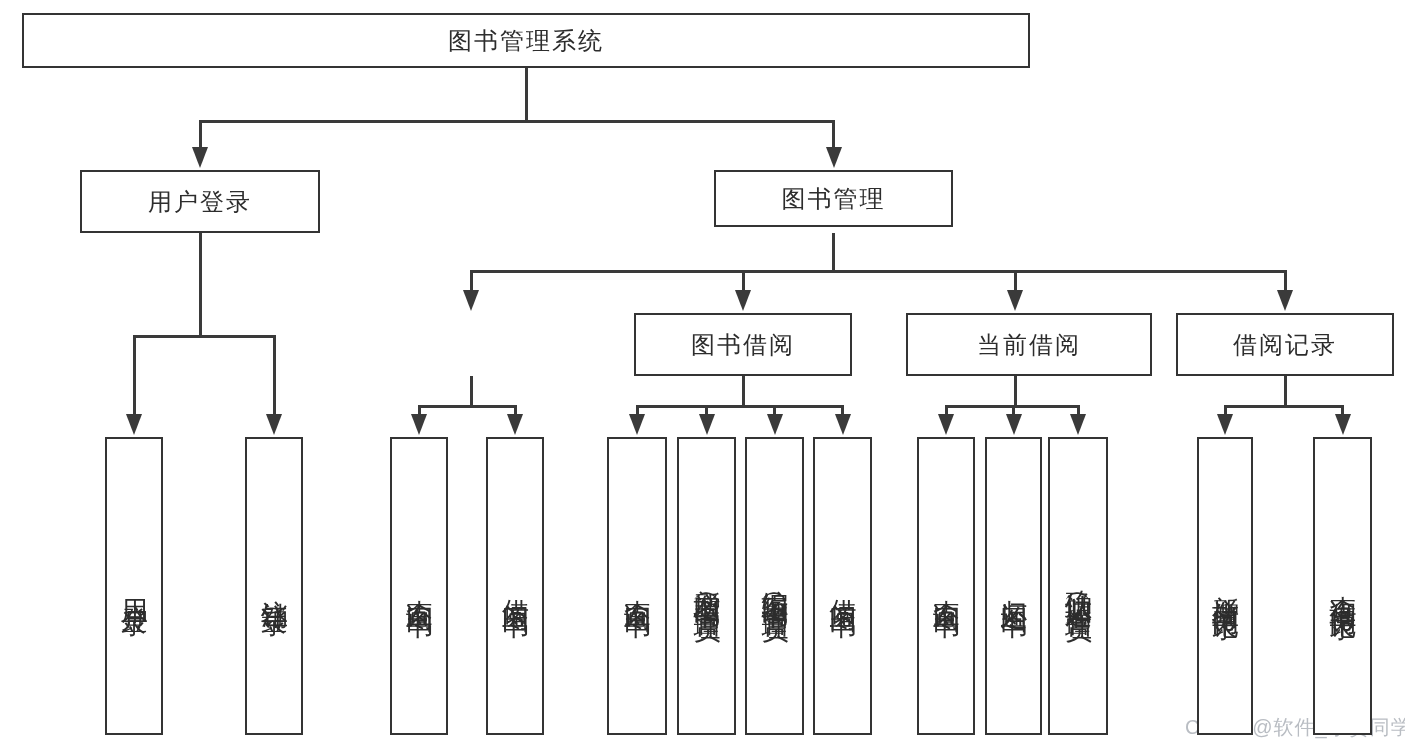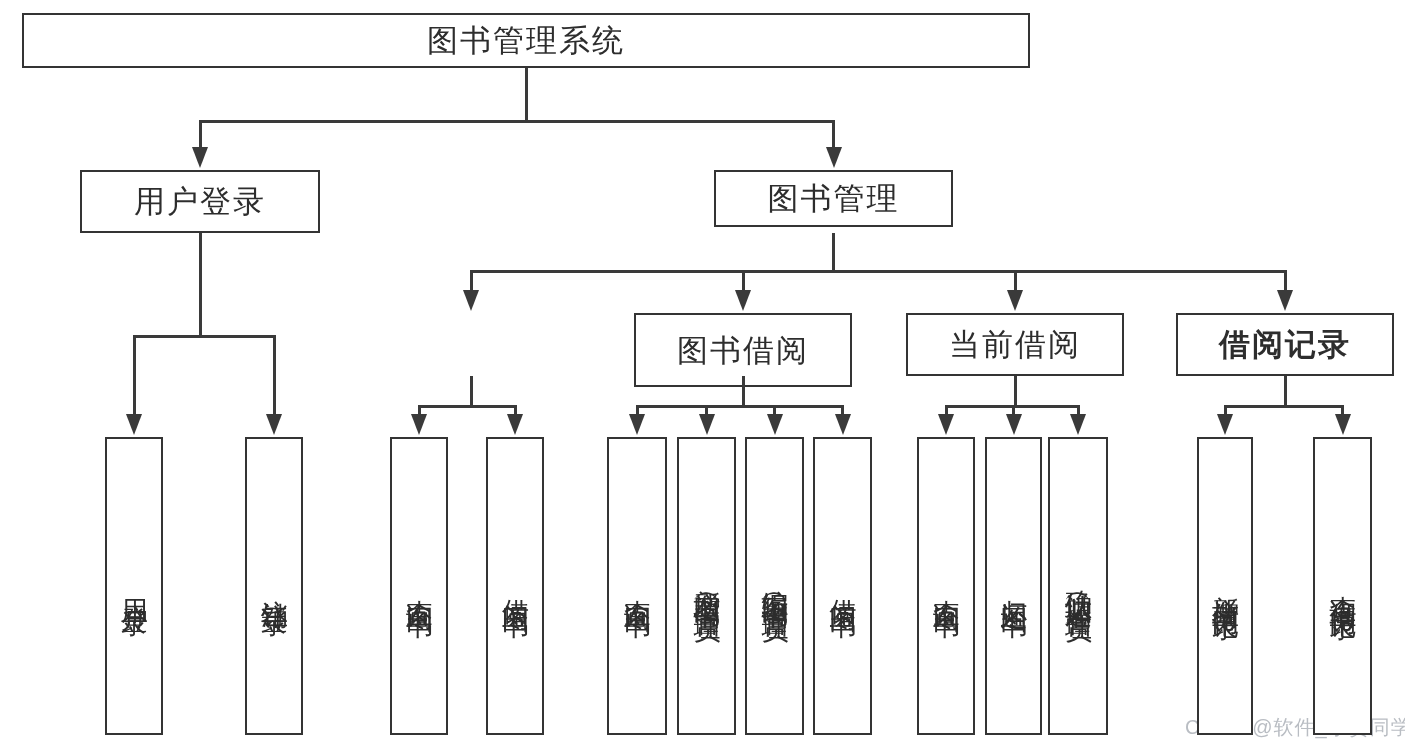--- a/index.html
+++ b/index.html
@@ -18,21 +18,21 @@
     position:absolute;
     box-sizing:border-box;
     background:var(--fill,#ffffff);
     border:2.5px solid var(--border,#343434);
     display:flex;
     align-items:center;
     justify-content:center;
     color:var(--text,#2d2d2d);
   }
   .node.h .lbl{
-    font-size:31px;
+    font-size:24px;
     letter-spacing:2px;
     white-space:nowrap;
     line-height:1;
   }
   .node.v .lbl{
     writing-mode:vertical-rl;
     text-orientation:mixed;
     font-size:27px;
     letter-spacing:4px;
     line-height:1;
@@ -67,27 +67,27 @@
   <div class="watermark">CSDN @软件_小贺同学</div>
 <div class="node h" style="left: 22px; top: 13px; width: 1008px; height: 55px;">
       <span class="lbl">图书管理系统</span>
     </div>
     <div class="node h" style="left: 80px; top: 170px; width: 240px; height: 63px;">
       <span class="lbl">用户登录</span>
     </div>
     <div class="node h" style="left: 714px; top: 170px; width: 239px; height: 57px;">
       <span class="lbl">图书管理</span>
     </div>
-    <div class="node h" style="left: 634px; top: 313px; width: 218px; height: 74px; align-items: center;">
+    <div class="node h" style="left: 634px; top: 313px; width: 218px; height: 63px; align-items: center;">
       <span class="lbl">图书借阅</span>
     </div>
-    <div class="node h" style="left: 906px; top: 313px; width: 218px; height: 63px;">
+    <div class="node h" style="left: 906px; top: 313px; width: 246px; height: 63px;">
       <span class="lbl">当前借阅</span>
     </div>
-    <div class="node h" style="left: 1176px; top: 313px; width: 218px; height: 63px; font-weight: bold;">
+    <div class="node h" style="left: 1176px; top: 313px; width: 218px; height: 63px;">
       <span class="lbl">借阅记录</span>
     </div>
     <div class="node v" style="left: 105px; top: 437px; width: 58px; height: 298px;">
       <span class="lbl">用户登录</span>
     </div>
     <div class="node v" style="left: 245px; top: 437px; width: 58px; height: 298px;">
       <span class="lbl">注销登录</span>
     </div>
     <div class="node v" style="left: 390px; top: 437px; width: 58px; height: 298px;">
       <span class="lbl">查询图书</span>

